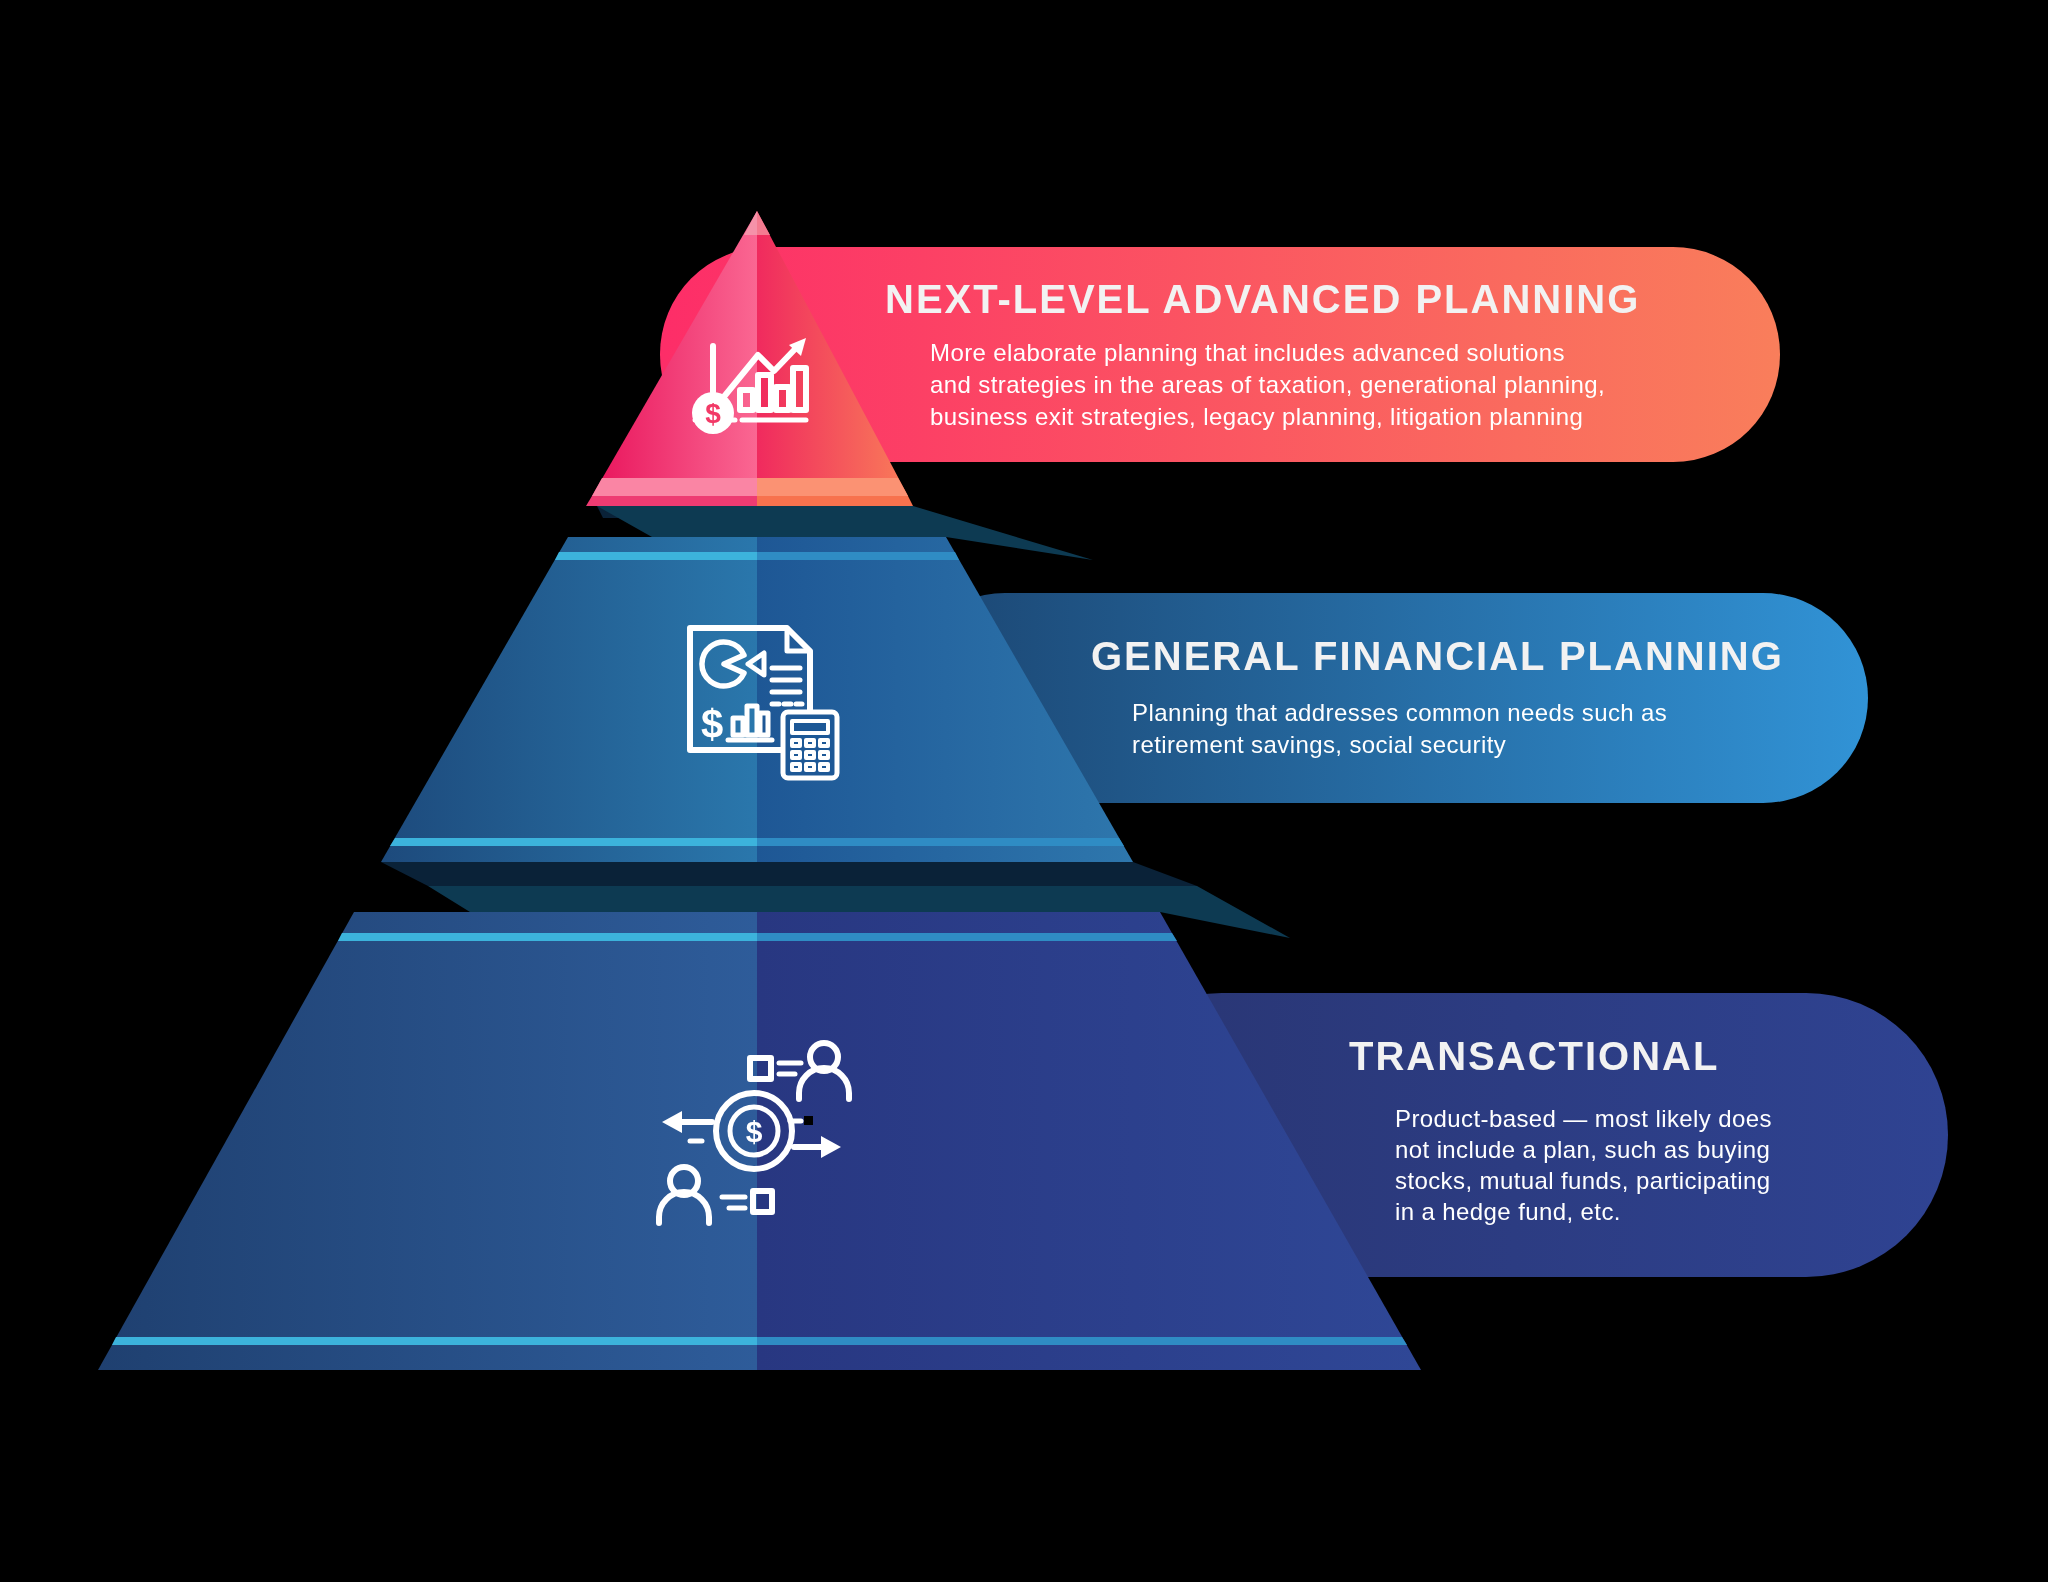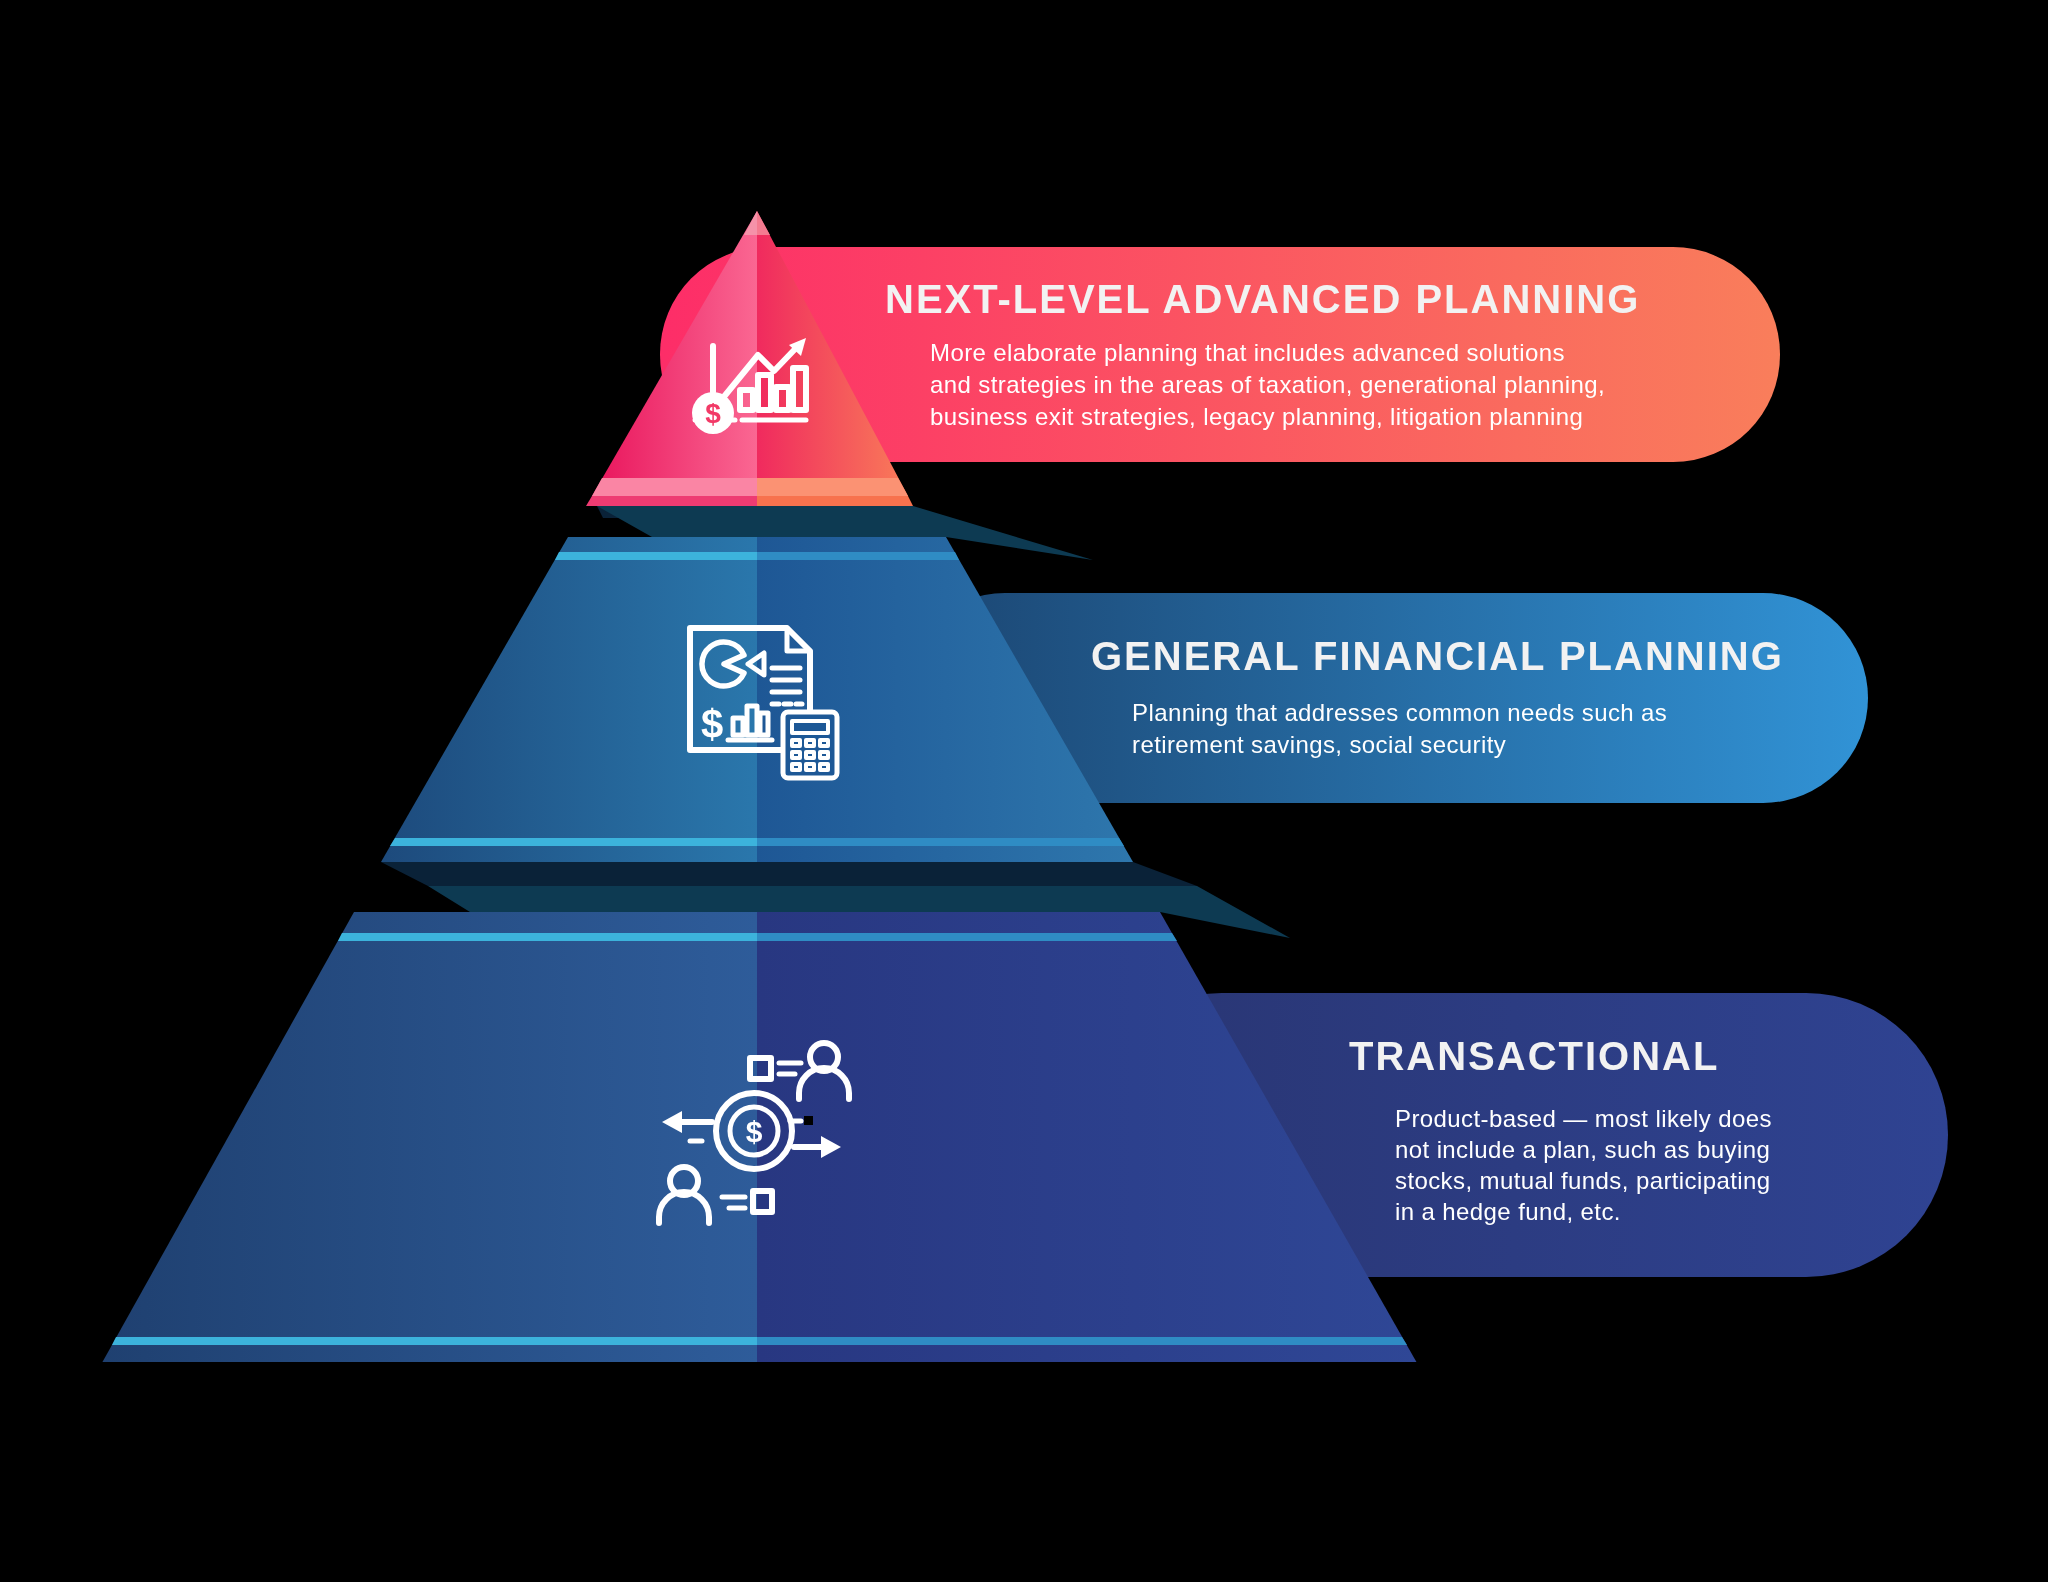--- a/index.html
+++ b/index.html
@@ -1,16 +1,16 @@
 <!DOCTYPE html>
 <html><head>
 <meta charset="utf-8">
 <style>
   html,body{margin:0;padding:0;background:#000;}
-  .stage{position:relative;width:2048px;height:1362px;background:#000;overflow:hidden;}
+  .stage{position:relative;width:2048px;height:1582px;background:#000;overflow:hidden;}
   svg{display:block;width:2048px;height:1582px;}
   .lvl-title{font-family:"Liberation Sans",sans-serif;font-weight:700;font-size:40px;letter-spacing:2px;}
   .lvl-desc{font-family:"Liberation Sans",sans-serif;font-weight:400;font-size:24px;letter-spacing:0.4px;}
   .icon-dollar{font-family:"Liberation Sans",sans-serif;font-weight:700;}
   text{dominant-baseline:alphabetic;}
 </style>
 </head>
 <body>
 
 <div class="stage">

